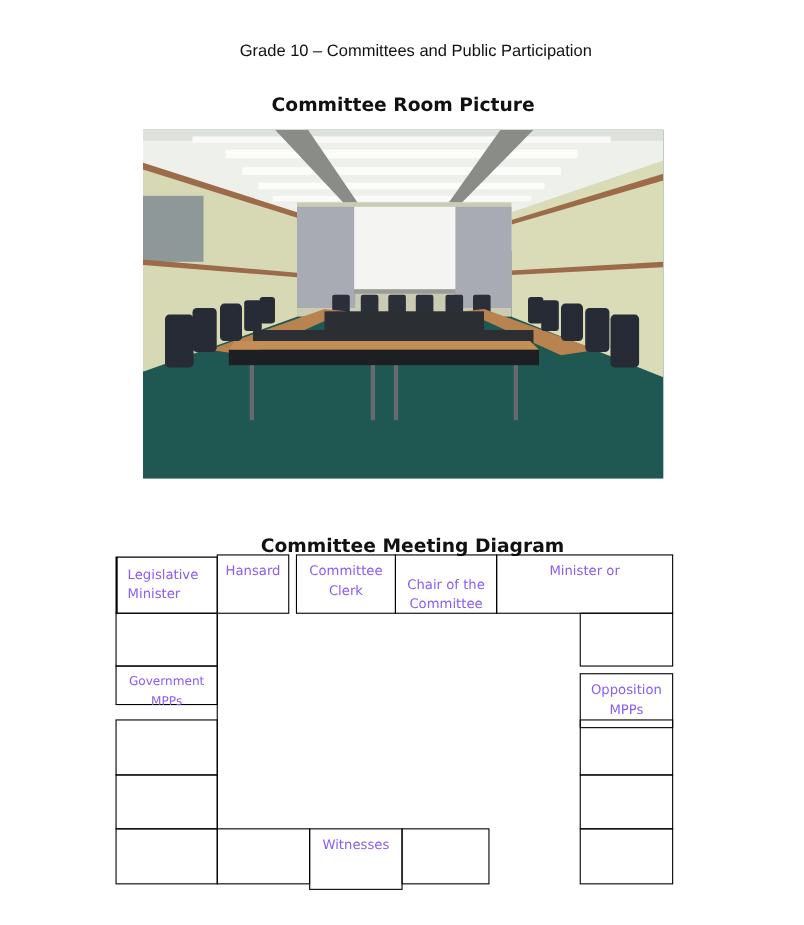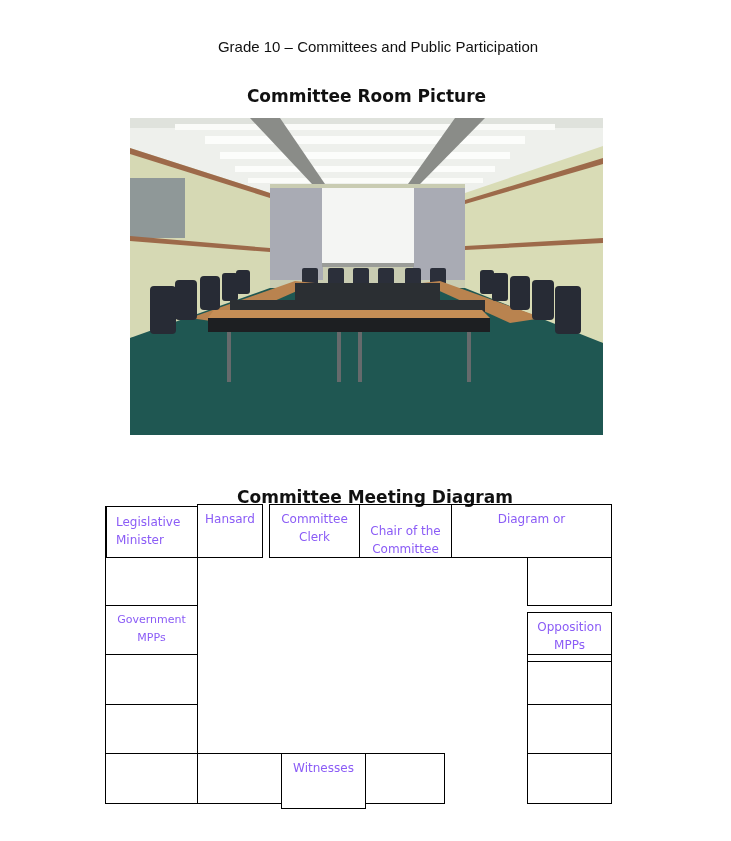--- a/index.html
+++ b/index.html
@@ -113,25 +113,25 @@
   </div>
   <div class="cell" style="left:269px; top:504px; width:91px; height:54px; padding-top:5px;">
     <div>Committee</div>
     <div>Clerk</div>
   </div>
   <div class="cell" style="left:359px; top:504px; width:93px; height:54px; padding-top:17px;">
     <div>Chair of the</div>
     <div>Committee</div>
   </div>
   <div class="cell" style="left:451px; top:504px; width:161px; height:54px; padding-top:5px;">
-    <div>Diagram or</div>
+    <div>Minister or</div>
   </div>
 
   <div class="cell" style="left:105px; top:557px; width:93px; height:49px;"></div>
-  <div class="cell small" style="left:105px; top:605px; width:93px; height:50px; padding-top:5px;">
+  <div class="cell small" style="left:105px; top:605px; width:93px; height:36px; padding-top:5px;">
     <div>Government</div>
     <div>MPPs</div>
   </div>
   <div class="cell" style="left:105px; top:654px; width:93px; height:51px;"></div>
   <div class="cell" style="left:105px; top:704px; width:93px; height:50px;"></div>
   <div class="cell" style="left:105px; top:753px; width:93px; height:51px;"></div>
 
   <div class="cell" style="left:527px; top:557px; width:85px; height:49px;"></div>
   <div class="cell" style="left:527px; top:612px; width:85px; height:50px; padding-top:5px;">
     <div>Opposition</div>

